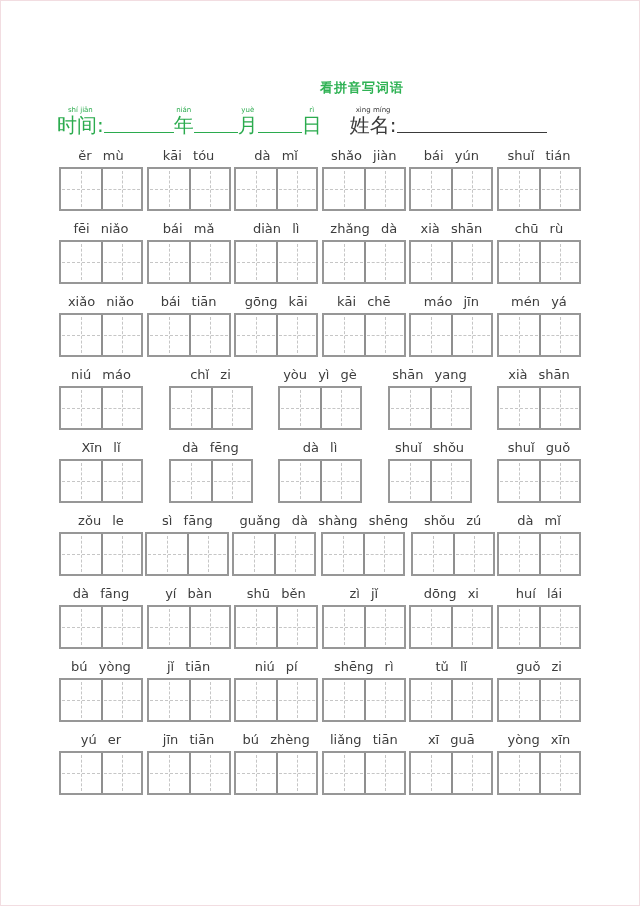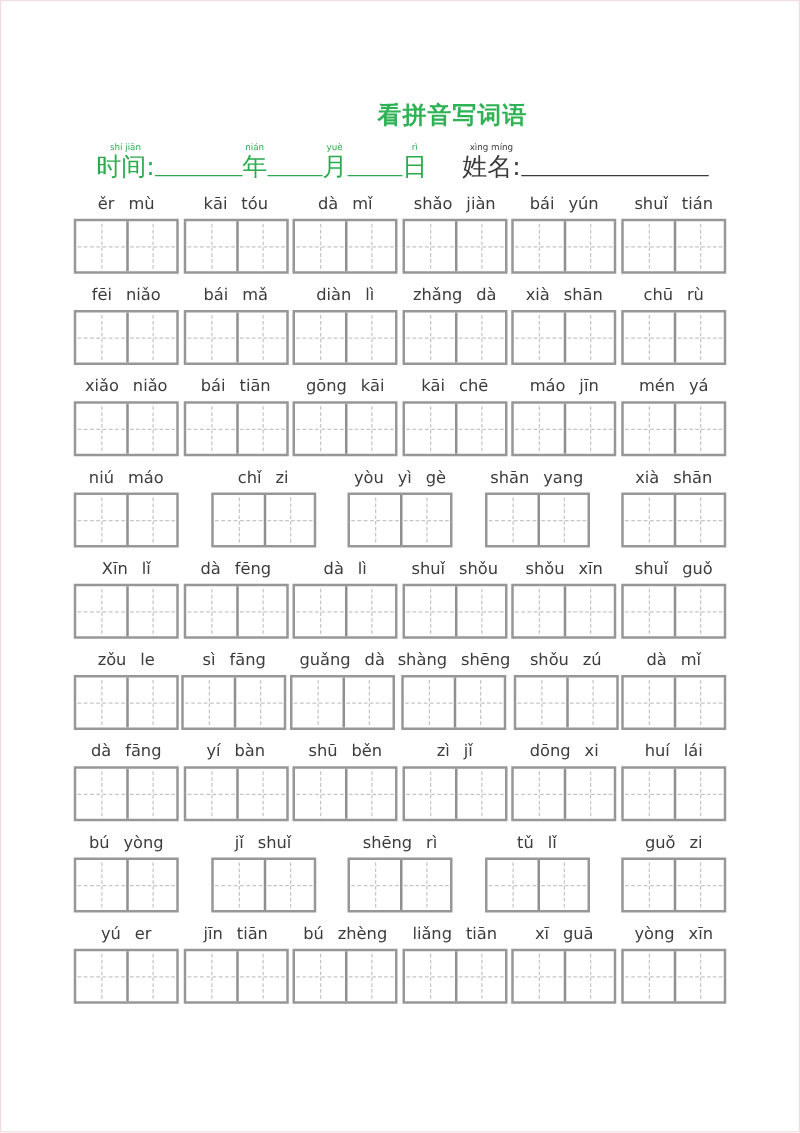--- a/index.html
+++ b/index.html
@@ -12,30 +12,30 @@
     overflow: hidden;
   }
   .sheet { width: 100%; height: 100%; position: relative; }
 
   
   .title {
     margin: 0;
     padding-top: 78px;
     text-align: center;
     padding-left: 84px; 
-    font-size: 19px;
+    font-size: 13px;
     font-weight: bold;
     color: #2fb254;
     letter-spacing: 1px;
   }
 
   
   .meta-line {
     margin-top: 4px;
-    padding-left: 76px;
+    padding-left: 56px;
     display: flex;
     align-items: flex-end;
     height: 34px;
   }
   .field { display: inline-flex; flex-direction: column; align-items: center; line-height: 1; }
   .field .py { font-size: 7px; margin-bottom: 1px; }
   .field .han { font-size: 20px; font-weight: 500; }
   .green .py, .green .han { color: #2bab4e; }
   .dark .py, .dark .han { color: #3a3a3a; }
   .blank { display: inline-block; height: 1px; align-self: flex-end; margin-bottom: 2px; }
@@ -315,27 +315,20 @@
           </div>
         </div>
         <div class="group">
           <div class="pinyin">shuǐ shǒu</div>
           <div class="box">
             <div class="cell"></div>
             <div class="cell"></div>
           </div>
         </div>
         <div class="group">
-          <div class="pinyin">shǒu xīn</div>
-          <div class="box">
-            <div class="cell"></div>
-            <div class="cell"></div>
-          </div>
-        </div>
-        <div class="group">
           <div class="pinyin">shuǐ guǒ</div>
           <div class="box">
             <div class="cell"></div>
             <div class="cell"></div>
           </div>
         </div>
       </div>
       <div class="row">
         <div class="group">
           <div class="pinyin">zǒu le</div>
@@ -426,21 +419,28 @@
       </div>
       <div class="row">
         <div class="group">
           <div class="pinyin">bú yòng</div>
           <div class="box">
             <div class="cell"></div>
             <div class="cell"></div>
           </div>
         </div>
         <div class="group">
-          <div class="pinyin">jǐ shuǐ</div>
+          <div class="pinyin">jǐ tiān</div>
+          <div class="box">
+            <div class="cell"></div>
+            <div class="cell"></div>
+          </div>
+        </div>
+        <div class="group">
+          <div class="pinyin">niú pí</div>
           <div class="box">
             <div class="cell"></div>
             <div class="cell"></div>
           </div>
         </div>
         <div class="group">
           <div class="pinyin">shēng rì</div>
           <div class="box">
             <div class="cell"></div>
             <div class="cell"></div>

